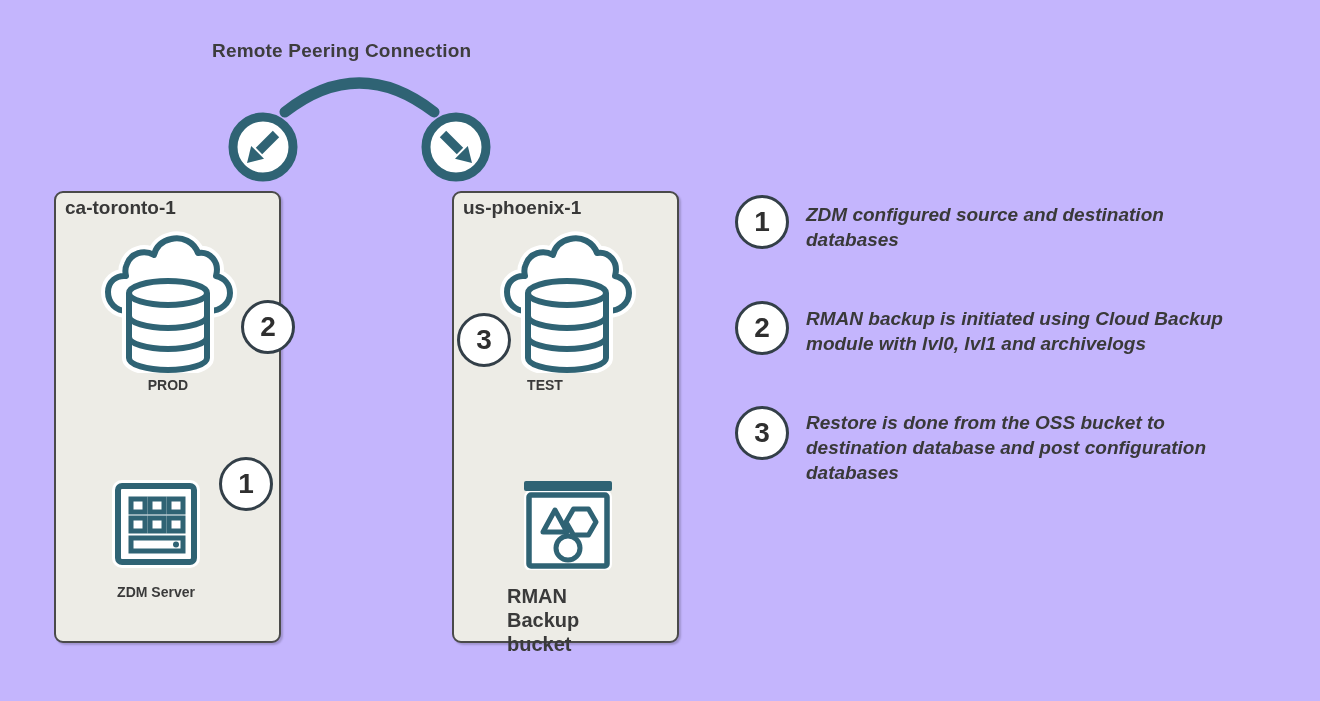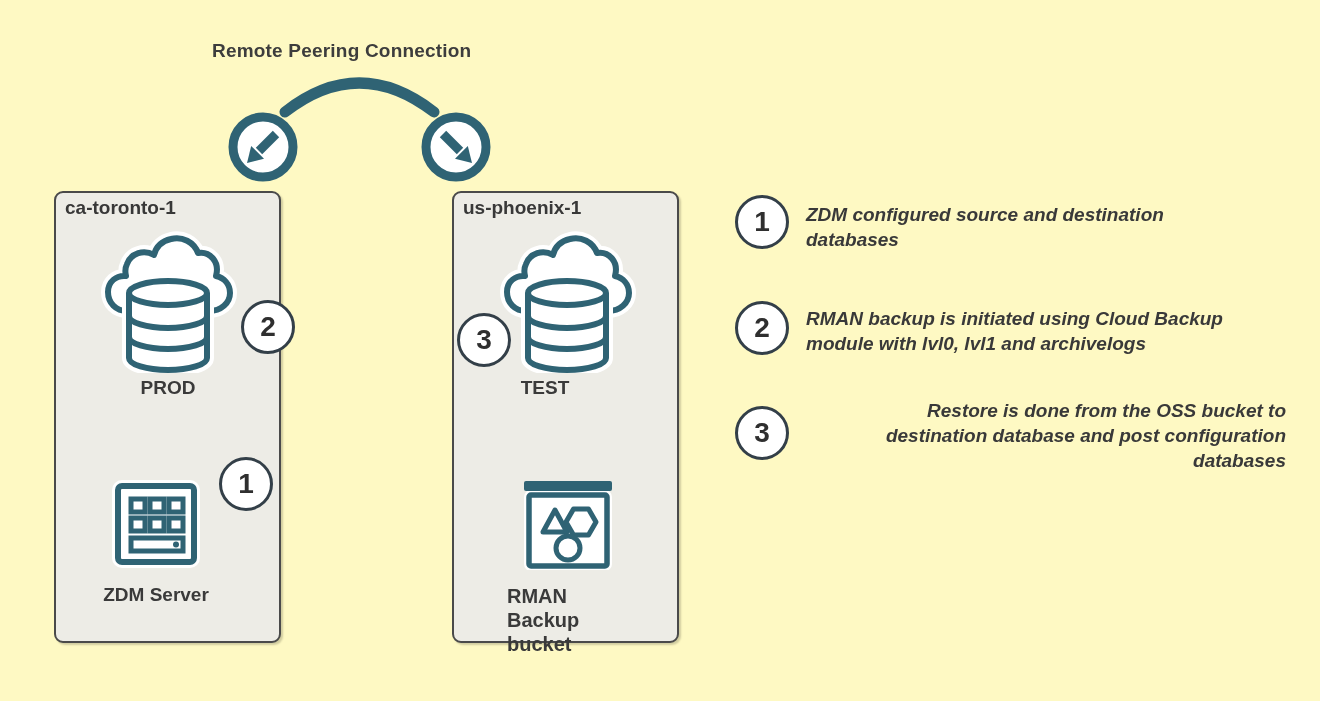--- a/index.html
+++ b/index.html
@@ -1,33 +1,33 @@
 <!DOCTYPE html>
 <html><head>
 <meta charset="utf-8">
 <style>
   html,body{margin:0;padding:0;background:#fff;}
   .stage{
-    position:relative;width:1320px;height:701px;background:#fef9c3;overflow:hidden;
+    position:relative;width:1320px;height:701px;background:#c4b5fd;overflow:hidden;
     font-family:"Liberation Sans",sans-serif;font-weight:bold;color:#3a3a3a;
   }
   .title{position:absolute;left:212px;top:40px;font-size:19px;letter-spacing:.2px;color:#3d3d3d;}
   .peering-svg{position:absolute;left:210px;top:50px;}
 
   .region{
     position:absolute;top:191px;width:227px;height:452px;background:#edece6;
     border:2.5px solid #4a4a4a;border-radius:9px;box-sizing:border-box;
     box-shadow:2px 2px 2px rgba(0,0,0,0.18);
   }
   .region.left{left:38px;margin-left:16px;}
   .region.right{left:452px;}
   .region-label{position:absolute;left:9px;top:4px;font-size:19px;color:#383838;}
 
   .asset{position:absolute;display:flex;flex-direction:column;align-items:center;}
-  .asset-label{font-size:19px;color:#3a3a3a;white-space:nowrap;margin-top:4px;}
+  .asset-label{font-size:14px;color:#3a3a3a;white-space:nowrap;margin-top:4px;}
   .shift-left{transform:translateX(-22px);}
   .bucket-label{align-self:flex-start;margin-left:-15px;margin-top:14px;font-size:20px;line-height:24px;}
 
   .badge{
     position:absolute;width:54px;height:54px;border-radius:50%;background:#ffffff;
     border:3px solid #333f48;box-sizing:border-box;display:flex;align-items:center;
     justify-content:center;font-size:28px;color:#2f2f2f;z-index:5;
   }
   .num-circle{
     position:absolute;left:735px;width:54px;height:54px;border-radius:50%;background:#ffffff;
@@ -167,19 +167,19 @@
     <span>2</span>
   </div>
   <div class="ann-text" style="top:306px;">
     <div>RMAN backup is initiated using Cloud Backup</div>
     <div>module with lvl0, lvl1 and archivelogs</div>
   </div>
 
   <div class="num-circle" style="top:406px;">
     <span>3</span>
   </div>
-  <div class="ann-text" style="top:398px;text-align:right;">
+  <div class="ann-text" style="top:410px;">
     <div>Restore is done from the OSS bucket to</div>
     <div>destination database and post configuration</div>
     <div>databases</div>
   </div>
 
 </div>
 
 </body></html>

